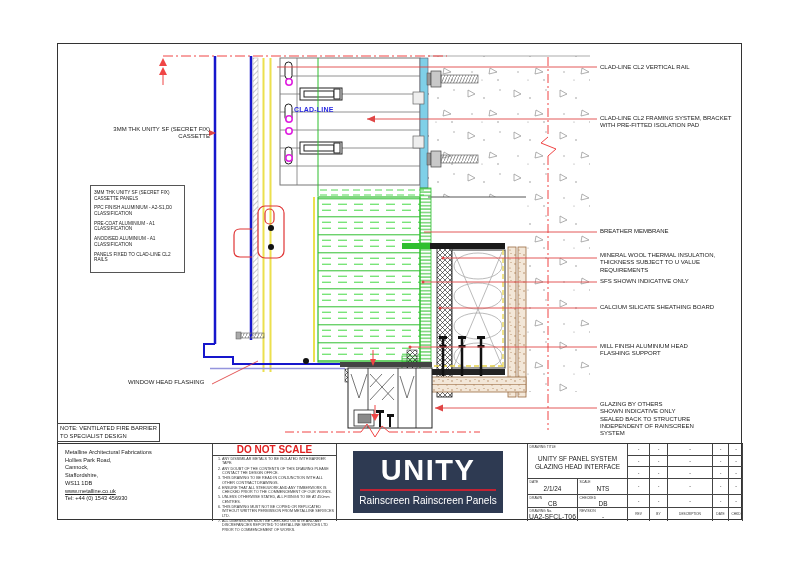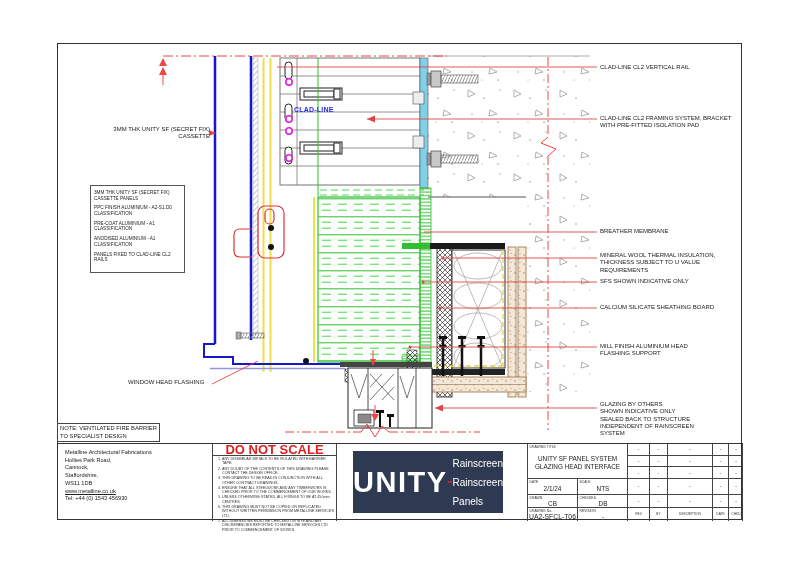--- a/index.html
+++ b/index.html
@@ -21,27 +21,27 @@
             font-size:5.8px;line-height:7.5px;padding:1px 2px;color:#222;white-space:pre-line;}
   
   #cladmark{left:294px;top:106px;font-size:7px;font-weight:bold;color:#2929e0;letter-spacing:.2px;}
   
   #tb{left:57px;top:443px;width:686px;height:77px;border-top:1px solid #333;box-sizing:border-box;}
   #tb .cell{position:absolute;top:0;height:77px;border-right:1px solid #444;box-sizing:border-box;}
   #tb-company{left:0;width:156px;padding:5px 0 0 8px;}
   #tb-company div{font-size:5.6px;line-height:7.7px;color:#222;}
   #tb-company .site{text-decoration:underline;}
   #tb-notes{left:156px;width:124px;}
-  #tb-notes .dns{font-size:13px;font-weight:bold;color:#e02020;text-align:center;
+  #tb-notes .dns{font-size:10px;font-weight:bold;color:#e02020;text-align:center;
                  border-bottom:1px solid #444;line-height:11px;height:11px;}
   #tb-notes ol{margin:1px 2px 0 2px;padding-left:7px;counter-reset:n;}
   #tb-notes li{font-size:3.7px;line-height:4.4px;color:#333;margin-bottom:.8px;}
   #tb-logo{left:280px;width:191px;}
   #logobox{position:absolute;left:16px;top:7px;width:150px;height:62px;background:#2e3a52;
-           display:flex;flex-direction:row;align-items:center;}
+           display:flex;flex-direction:column;align-items:center;}
   #logobox .uname{color:#fff;font-size:29px;font-weight:bold;letter-spacing:1.5px;line-height:38px;}
   #logobox .uline{width:136px;height:2px;background:#c22233;}
   #logobox .utag{color:#fff;font-size:10px;line-height:19px;}
   #tb-title{left:471px;width:100px;}
   .tbrow{position:relative;border-bottom:1px solid #444;box-sizing:border-box;}
   .flab{position:absolute;left:1.5px;top:1px;font-size:3.4px;color:#333;}
   .fval{width:100%;text-align:center;font-size:6.4px;color:#1a1a1a;}
   .half{position:absolute;top:0;height:100%;box-sizing:border-box;}
   #tb-rev{left:571px;width:115px;border-right:none;}
   #revgrid{display:grid;grid-template-columns:22px 18px 45px 16px 14px;

